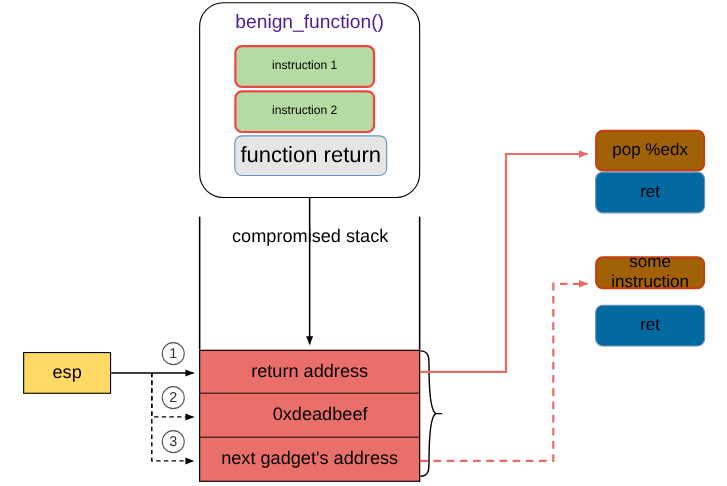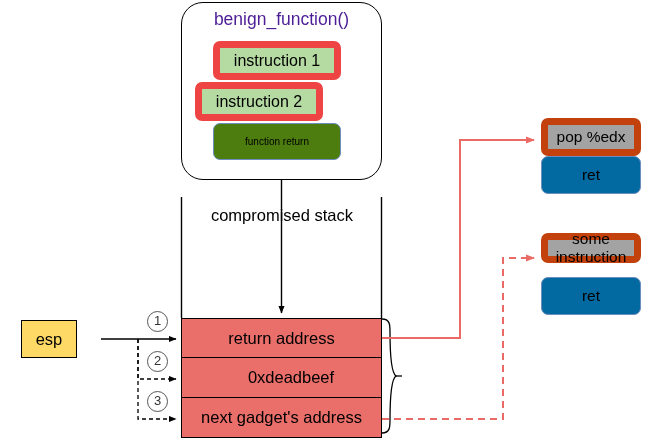--- a/index.html
+++ b/index.html
@@ -52,36 +52,36 @@
   }
   .func-title {
     font-size: 17.5px;
     color: #4c1d95;
     white-space: nowrap;
   }
   
   .instr {
     width: 128px;
     height: 39px;
-    font-size: 16px;
+    font-size: 11px;
     border-radius: 7px;
-    border: 7px solid #ef4444;
+    border: 2px solid #ef4444;
     background: #b6dba2;
   }
   .instr-1 { left: 213px; top: 41px; }
-  .instr-2 { left: 195px; top: 82px; }
+  .instr-2 { left: 213px; top: 82px; }
   .func-ret {
     left: 213px;
     top: 123px;
-    width: 128px;
+    width: 139px;
     height: 37px;
-    font-size: 10px;
+    font-size: 20px;
     border-radius: 7px;
     border: 1px solid #6c8ebf;
-    background: #4d7c0f;
+    background: #e5e5e5;
   }
   
   .stack-label {
     left: 186px;
     top: 203px;
     width: 192px;
     height: 24px;
     font-size: 16.5px;
     white-space: nowrap;
   }
@@ -95,36 +95,36 @@
     border: 1.4px solid #000000;
     white-space: nowrap;
   }
   .cell-ret  { top: 318px; }
   .cell-dead { top: 358px; border-top: none; padding-left: 19px; }
   .cell-next { top: 398px; border-top: none; }
   
   .esp-box {
     left: 21px;
     top: 320px;
-    width: 56px;
+    width: 80px;
     height: 38px;
     font-size: 16.5px;
     background: #ffd966;
     border: 1.4px solid #000000;
   }
   
   .gadget {
     left: 541px;
     width: 100px;
     font-size: 15.5px;
     border-radius: 7px;
   }
   .gadget-green {
-    background: #a3a3a3;
-    border: 7px solid #c2410c;
+    background: #a16207;
+    border: 2px solid #c2410c;
   }
   .gadget-blue {
     background: #0369a1;
     border: 1px solid #6c8ebf;
   }
   .g1-top { top: 118px; height: 38px; }
   .g1-bot { top: 156px; height: 38px; }
   .g2-top { top: 233px; height: 30px; line-height: 1.18; }
   .g2-bot { top: 277px; height: 38px; }
   

